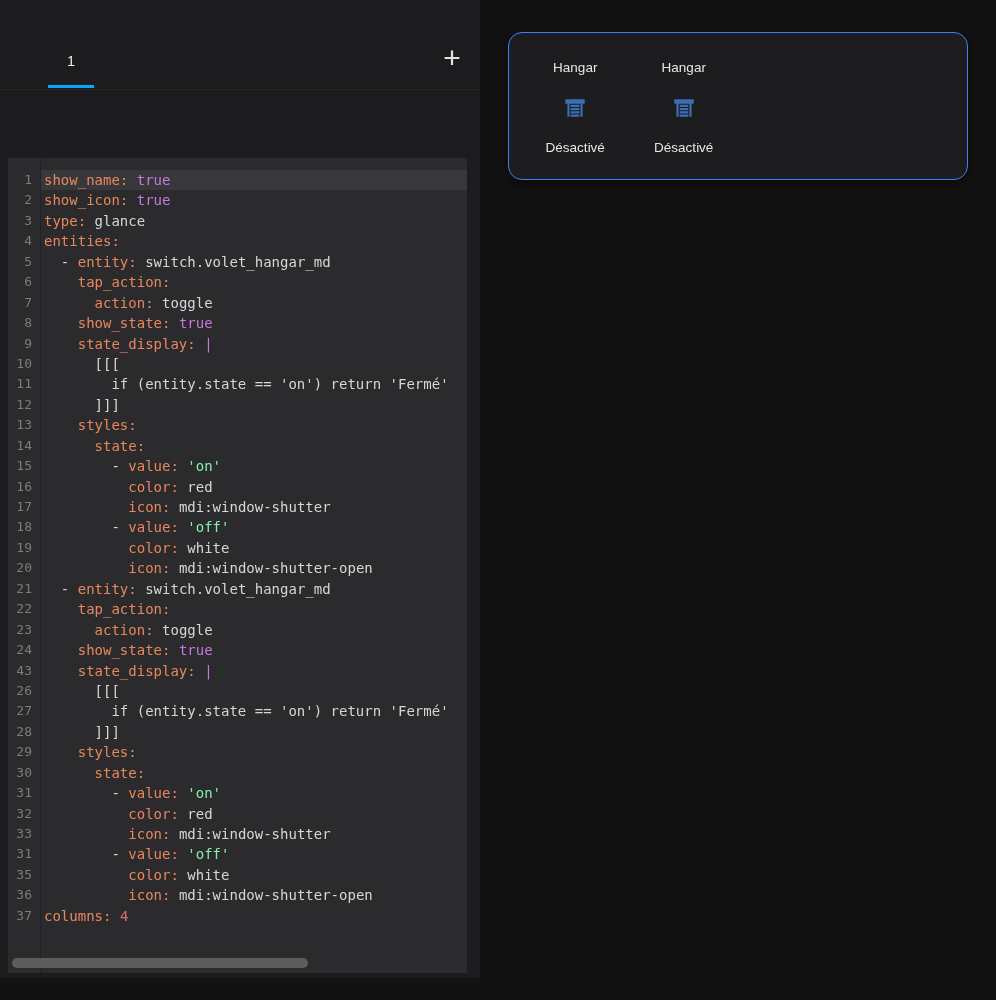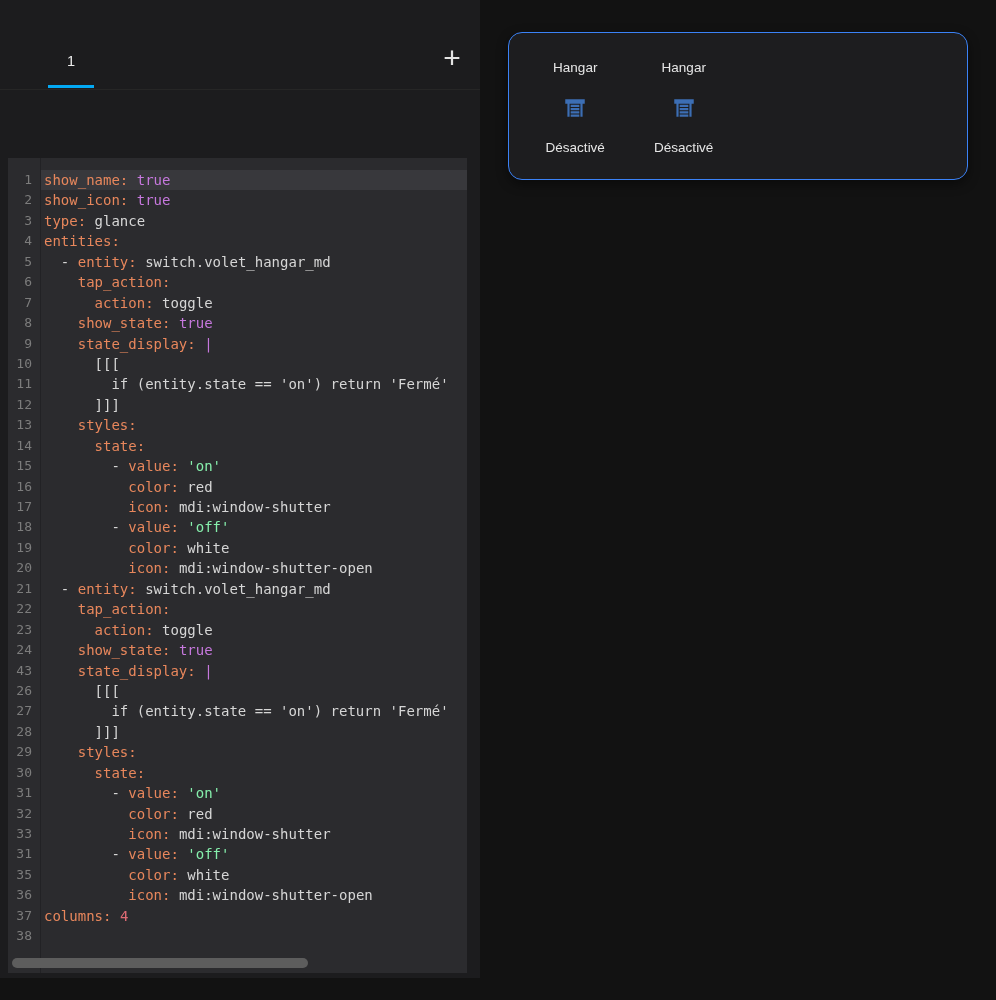--- a/index.html
+++ b/index.html
@@ -94,21 +94,20 @@
         <div class="code-line"><span class="ln">28</span><span class="lc"><span class="tk-p">      ]]]</span></span></div>
         <div class="code-line"><span class="ln">29</span><span class="lc"><span class="tk-p">    </span><span class="tk-k">styles:</span></span></div>
         <div class="code-line"><span class="ln">30</span><span class="lc"><span class="tk-p">      </span><span class="tk-k">state:</span></span></div>
         <div class="code-line"><span class="ln">31</span><span class="lc"><span class="tk-p">        - </span><span class="tk-k">value:</span><span class="tk-p"> </span><span class="tk-s">'on'</span></span></div>
         <div class="code-line"><span class="ln">32</span><span class="lc"><span class="tk-p">          </span><span class="tk-k">color:</span><span class="tk-p"> red</span></span></div>
         <div class="code-line"><span class="ln">33</span><span class="lc"><span class="tk-p">          </span><span class="tk-k">icon:</span><span class="tk-p"> mdi:window-shutter</span></span></div>
         <div class="code-line"><span class="ln">31</span><span class="lc"><span class="tk-p">        - </span><span class="tk-k">value:</span><span class="tk-p"> </span><span class="tk-s">'off'</span></span></div>
         <div class="code-line"><span class="ln">35</span><span class="lc"><span class="tk-p">          </span><span class="tk-k">color:</span><span class="tk-p"> white</span></span></div>
         <div class="code-line"><span class="ln">36</span><span class="lc"><span class="tk-p">          </span><span class="tk-k">icon:</span><span class="tk-p"> mdi:window-shutter-open</span></span></div>
         <div class="code-line"><span class="ln">37</span><span class="lc"><span class="tk-k">columns:</span><span class="tk-p"> </span><span class="tk-n">4</span></span></div>
-        <div class="code-line"><span class="ln">38</span><span class="lc"></span></div>
       </div>
     <div class="gutter-divider"></div>
     <div class="hscroll">
       <div class="hthumb"></div>
     </div>
   </div>
 
 </div>
 
 <div class="preview">

